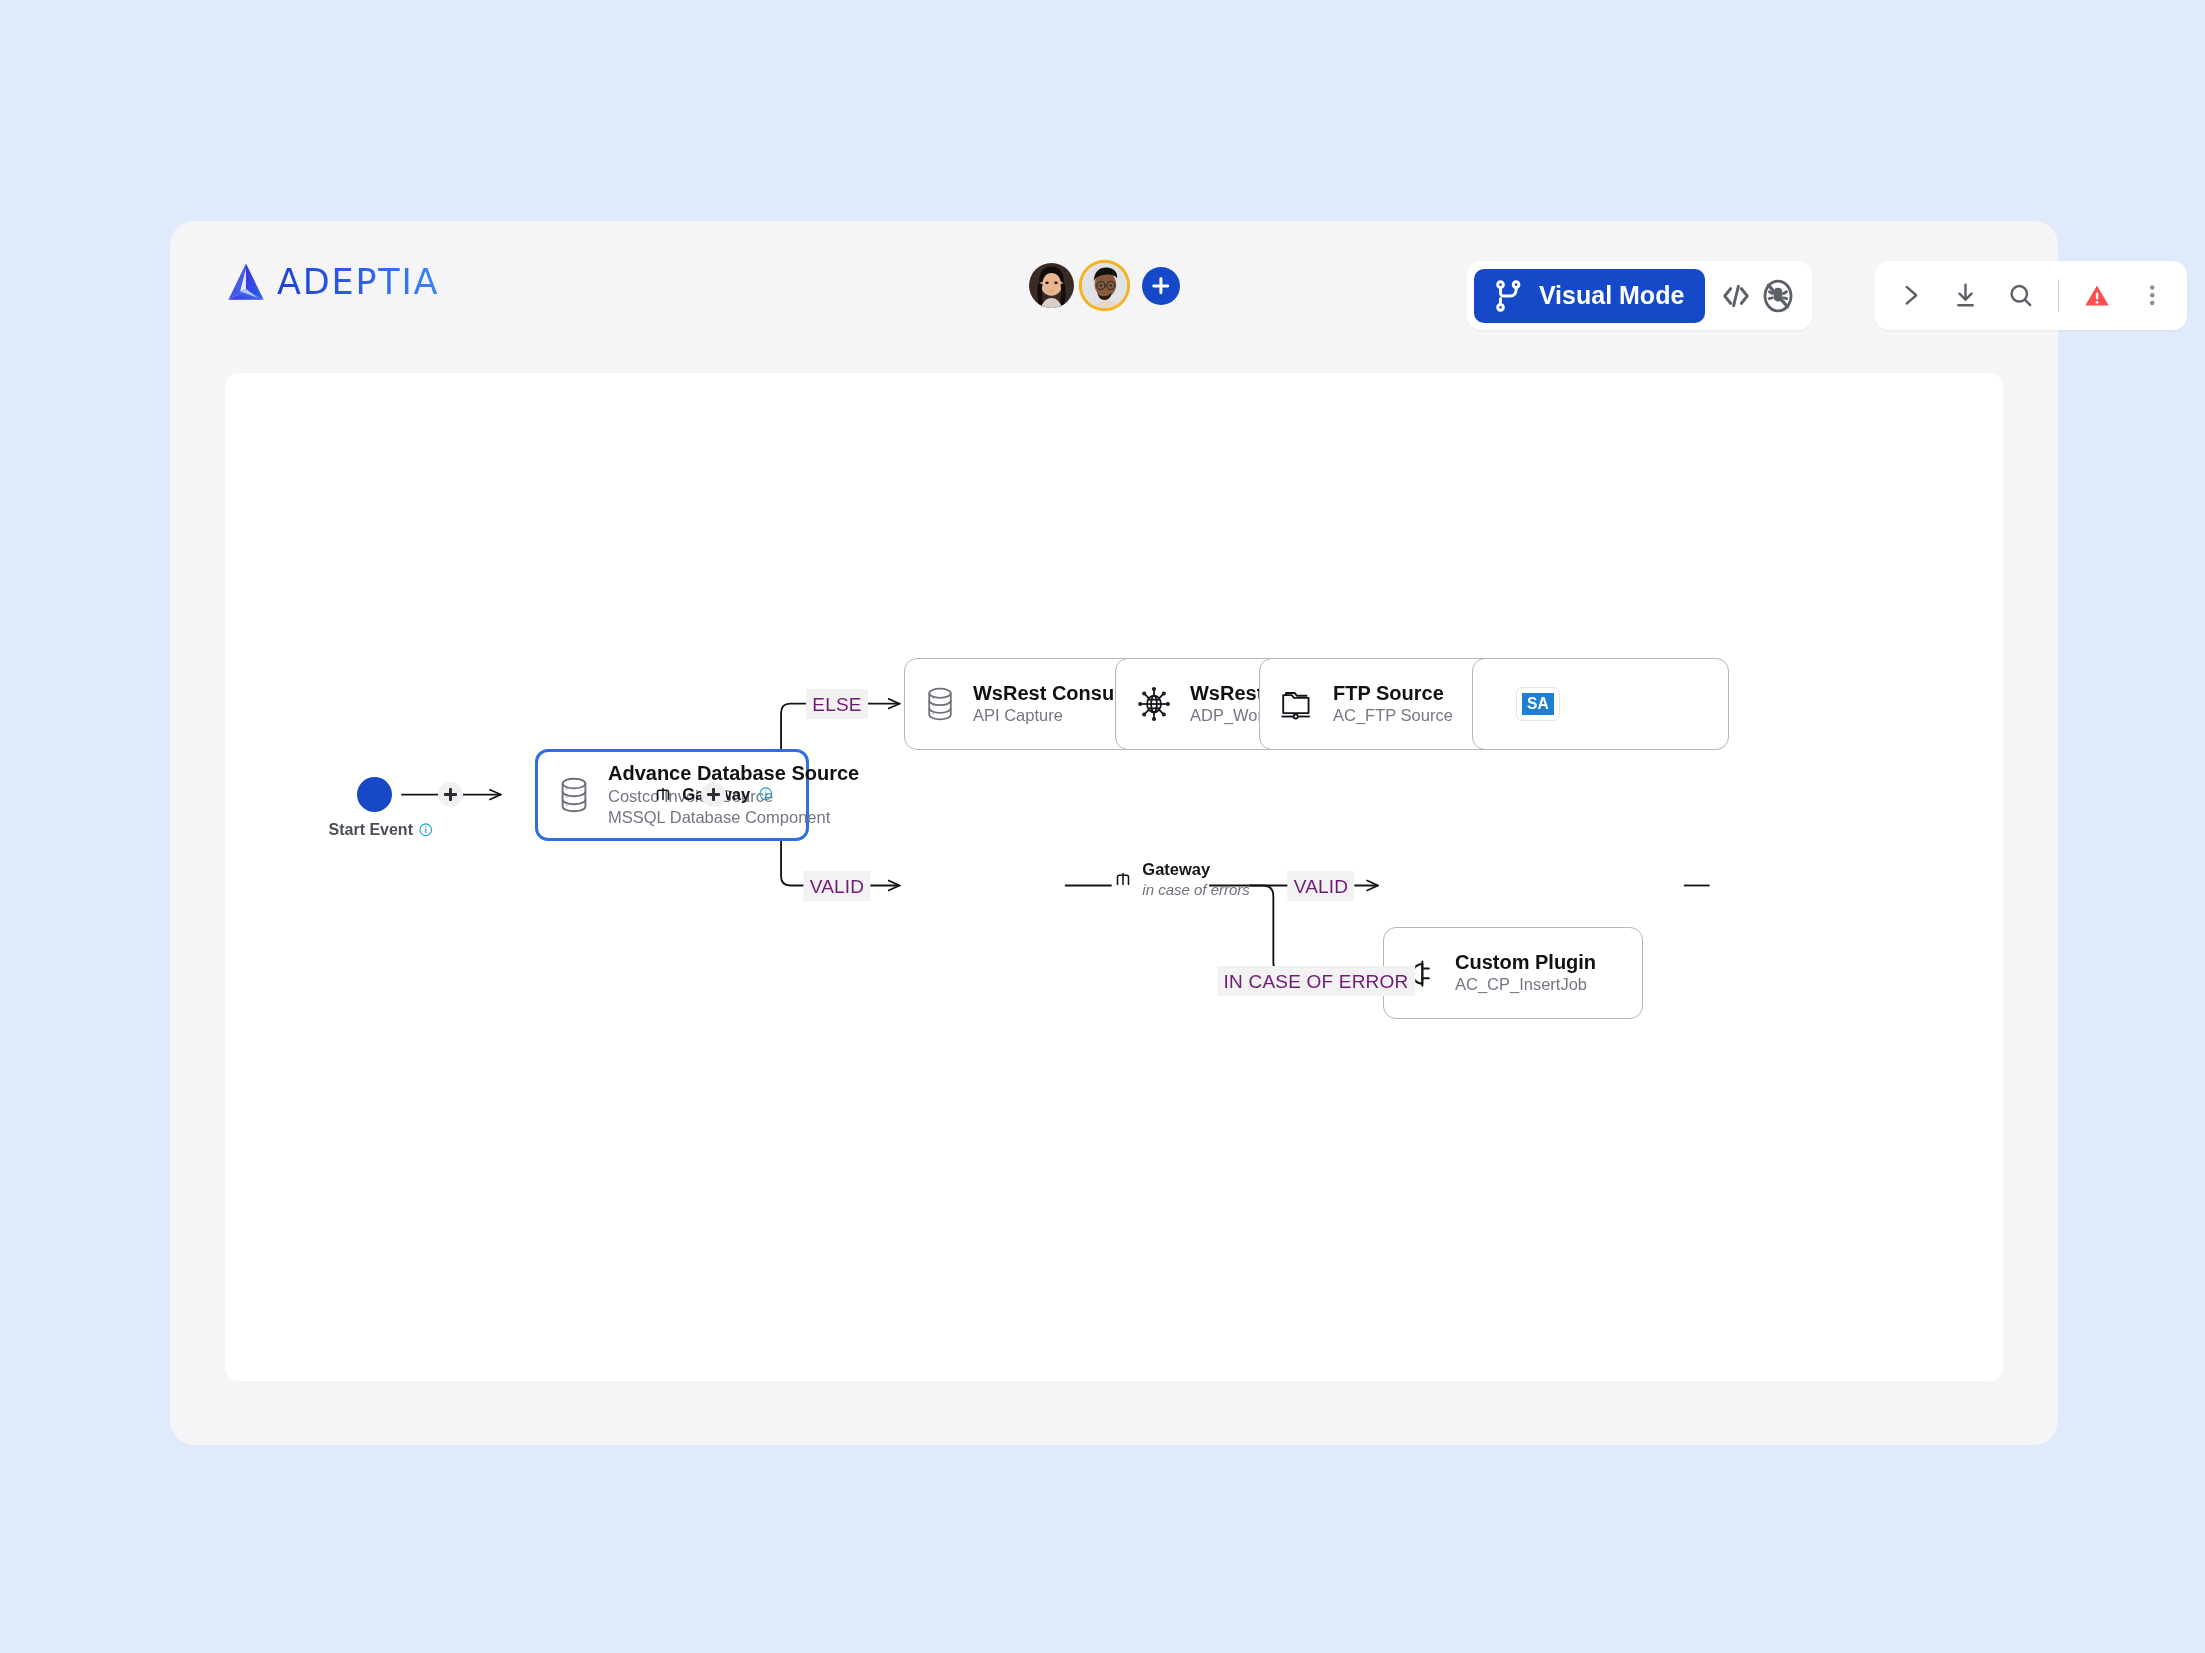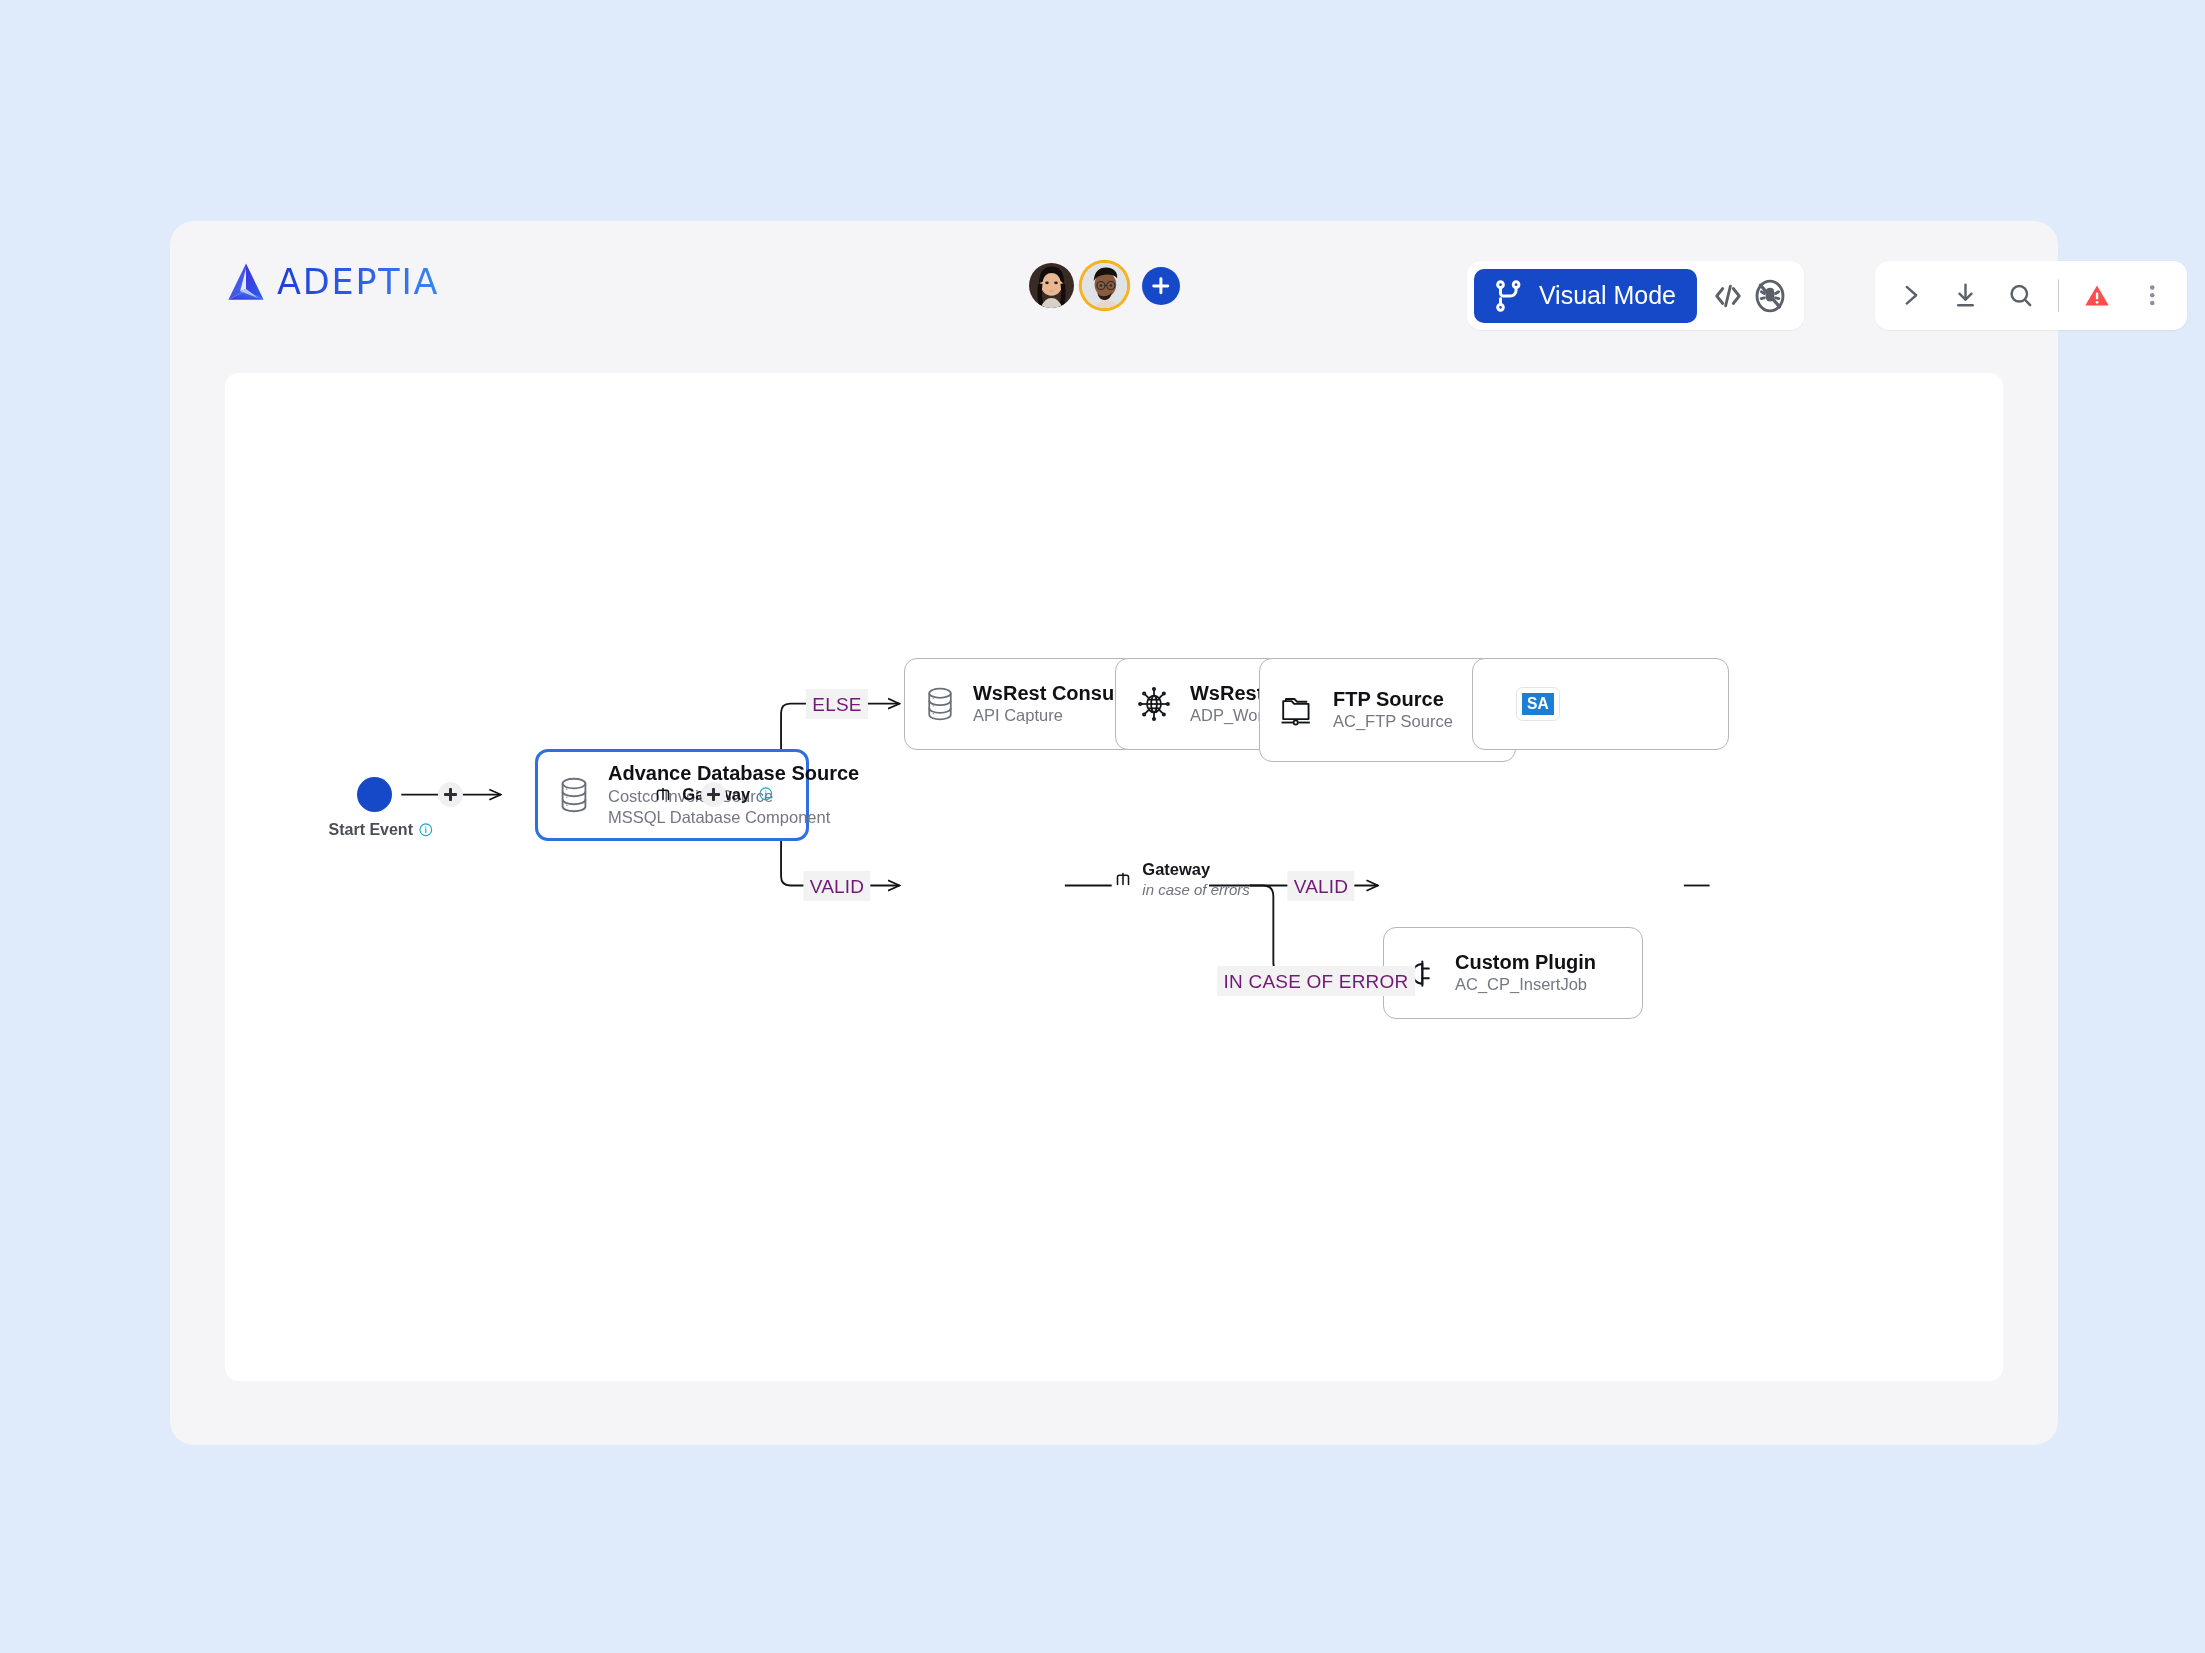--- a/index.html
+++ b/index.html
@@ -130,21 +130,21 @@
     align-items: center;
     gap: 13px;
     padding: 0 21px 0 17.5px;
     margin: 7.4px 10px 7.4px 7.4px;
     cursor: pointer;
     border: none;
   }
   .visual-mode-btn .label {
     color: #fff;
     font-size: 25px;
-    font-weight: normal;
+    font-weight: bold;
     white-space: nowrap;
     line-height: 1;
   }
 
   .tb-icon {
     width: 42px; height: 42px;
     display: flex; align-items: center; justify-content: center;
     cursor: pointer;
   }
   .tb-icon.sm { width: 35px; height: 35px; }
@@ -553,21 +553,21 @@
                   <circle cx="17.9" cy="18.3" r=".7"></circle>
               </g>
             </svg>
           </span>
           <span class="n-text">
             <span class="n-title">WsRest Consumer</span>
             <span class="n-sub">ADP_Work_Assignment</span>
           </span>
         </div>
 
-        <div class="node" style="left:1034px; top:285px; width:257px; height:104px;">
+        <div class="node" style="left:1034px; top:285px; width:257px; height:92px;">
           <span class="n-icon">
             <svg width="39" height="39" viewBox="0 0 24 24" fill="none" stroke="#111418" stroke-width="1.15" stroke-linejoin="round">
               <path d="M3.2 6.2h5.2l1.5 1.7h8.9v9.4H3.2z"></path>
               <path d="M4.9 6.2V4.9h5.2l1.5 1.7h6.4"></path>
               <line x1="2.2" y1="19.4" x2="9.2" y2="19.4"></line>
               <circle cx="10.9" cy="19.4" r="1.3"></circle>
               <line x1="12.6" y1="19.4" x2="19.6" y2="19.4"></line>
               <line x1="10.9" y1="17.3" x2="10.9" y2="18.1"></line>
             </svg>
           </span>

